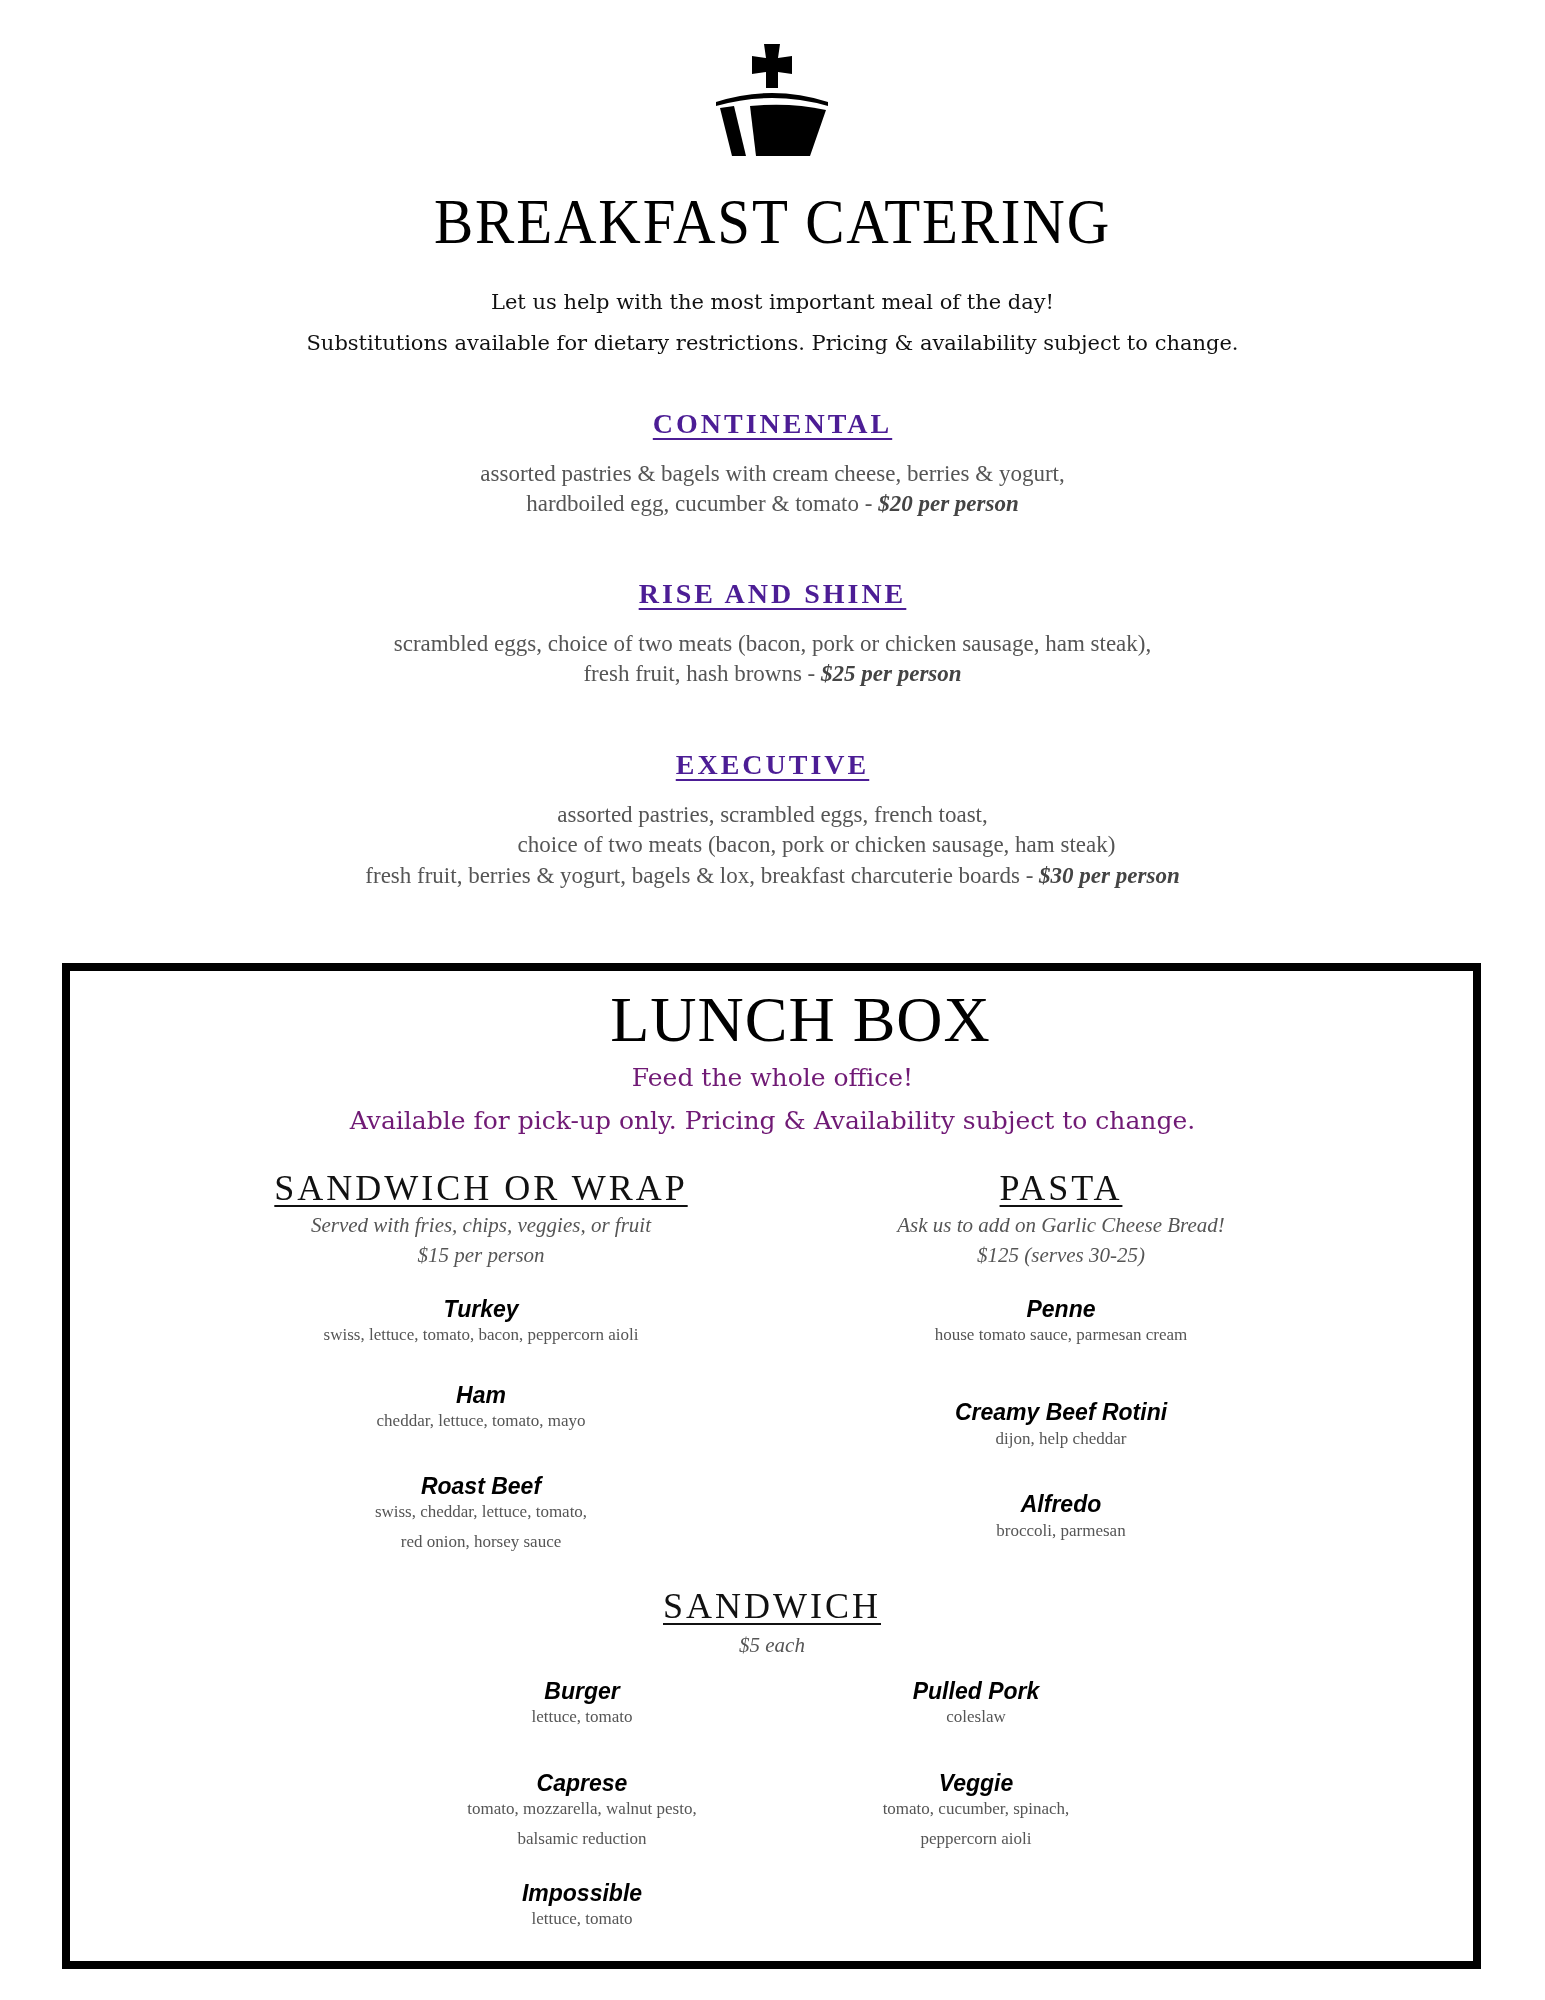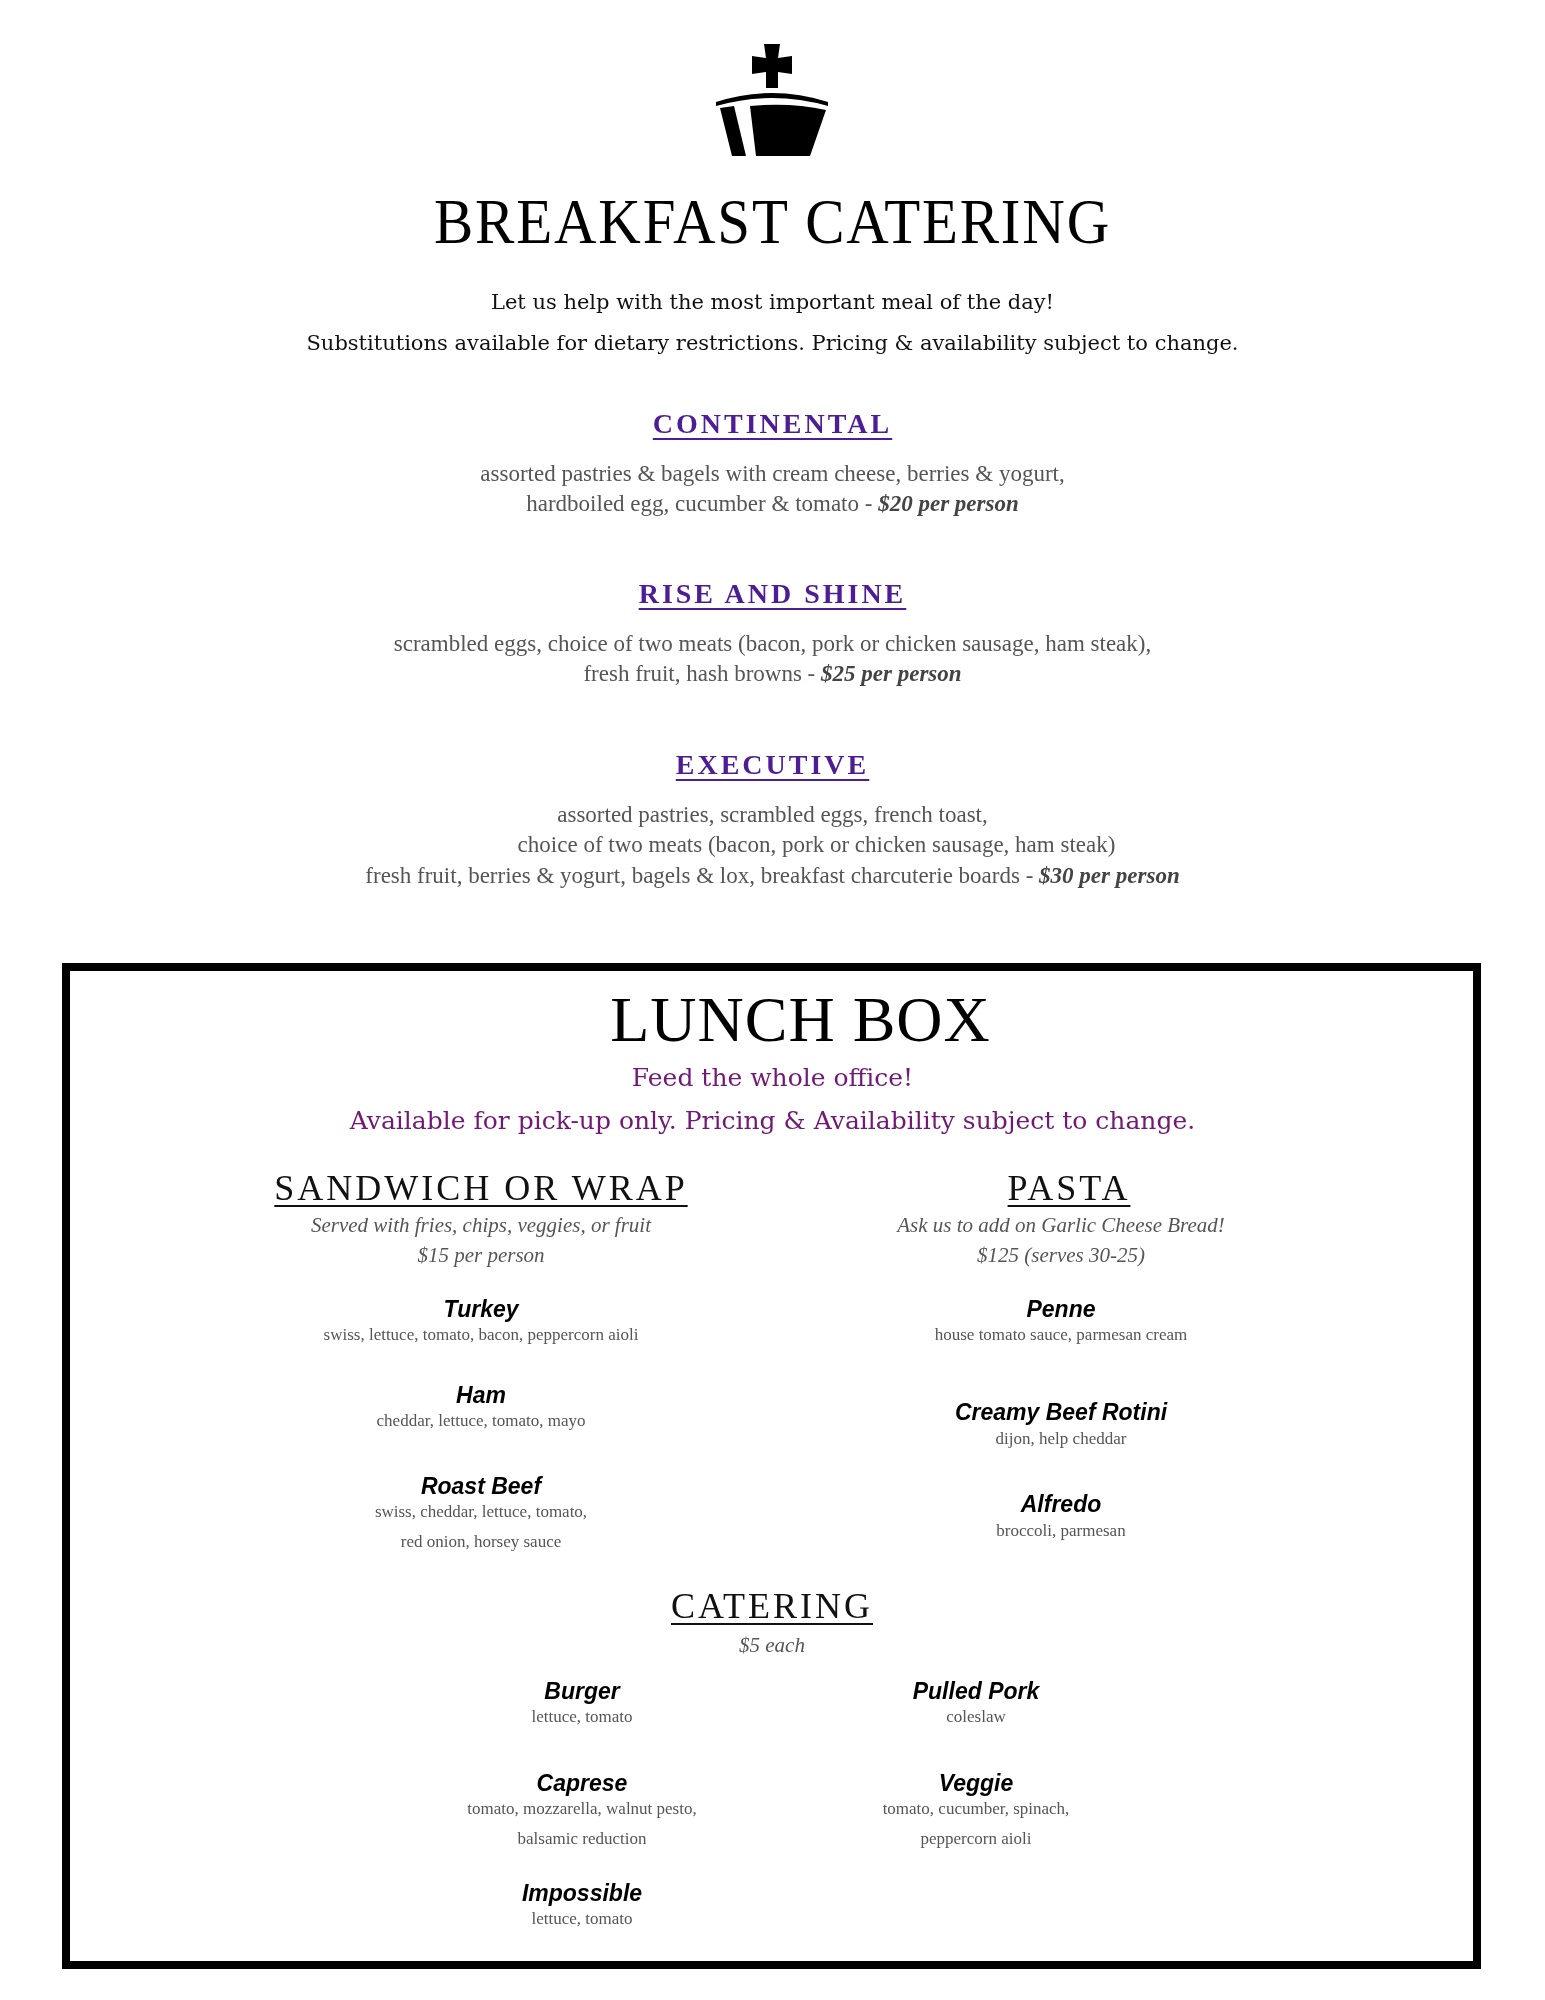--- a/index.html
+++ b/index.html
@@ -86,34 +86,34 @@
 <div class="center-col item-name" style="left:481px; top:1298px;">Turkey</div>
 <div class="center-col item-desc" style="left:481px; top:1326px;">swiss, lettuce, tomato, bacon, peppercorn aioli</div>
 
 <div class="center-col item-name" style="left:481px; top:1384px;">Ham</div>
 <div class="center-col item-desc" style="left:481px; top:1412px;">cheddar, lettuce, tomato, mayo</div>
 
 <div class="center-col item-name" style="left:481px; top:1475px;">Roast Beef</div>
 <div class="center-col item-desc" style="left:481px; top:1503px;">swiss, cheddar, lettuce, tomato,</div>
 <div class="center-col item-desc" style="left:481px; top:1533px;">red onion, horsey sauce</div>
 
-<div class="center-col col-head" style="left:1061px; top:1170px;margin-left:8px;">PASTA</div>
+<div class="center-col col-head" style="left:1061px; top:1170px;">PASTA</div>
 <div class="center-col col-note" style="left:1061px; top:1215px;">Ask us to add on Garlic Cheese Bread!</div>
 <div class="center-col col-note" style="left:1061px; top:1245px;">$125 (serves 30-25)</div>
 
 <div class="center-col item-name" style="left:1061px; top:1298px;">Penne</div>
 <div class="center-col item-desc" style="left:1061px; top:1326px;">house tomato sauce, parmesan cream</div>
 
 <div class="center-col item-name" style="left:1061px; top:1401px;">Creamy Beef Rotini</div>
 <div class="center-col item-desc" style="left:1061px; top:1430px;">dijon, help cheddar</div>
 
 <div class="center-col item-name" style="left:1061px; top:1493px;">Alfredo</div>
 <div class="center-col item-desc" style="left:1061px; top:1522px;">broccoli, parmesan</div>
 
-<div class="center-col col-head" style="left:772px; top:1588px;">CATERING</div>
+<div class="center-col col-head" style="left:772px; top:1588px;">SANDWICH</div>
 <div class="center-col col-note" style="left:772px; top:1635px;">$5 each</div>
 
 <div class="center-col item-name" style="left:582px; top:1680px;">Burger</div>
 <div class="center-col item-desc" style="left:582px; top:1708px;">lettuce, tomato</div>
 
 <div class="center-col item-name" style="left:976px; top:1680px;">Pulled Pork</div>
 <div class="center-col item-desc" style="left:976px; top:1708px;">coleslaw</div>
 
 <div class="center-col item-name" style="left:582px; top:1772px;">Caprese</div>
 <div class="center-col item-desc" style="left:582px; top:1800px;">tomato, mozzarella, walnut pesto,</div>

